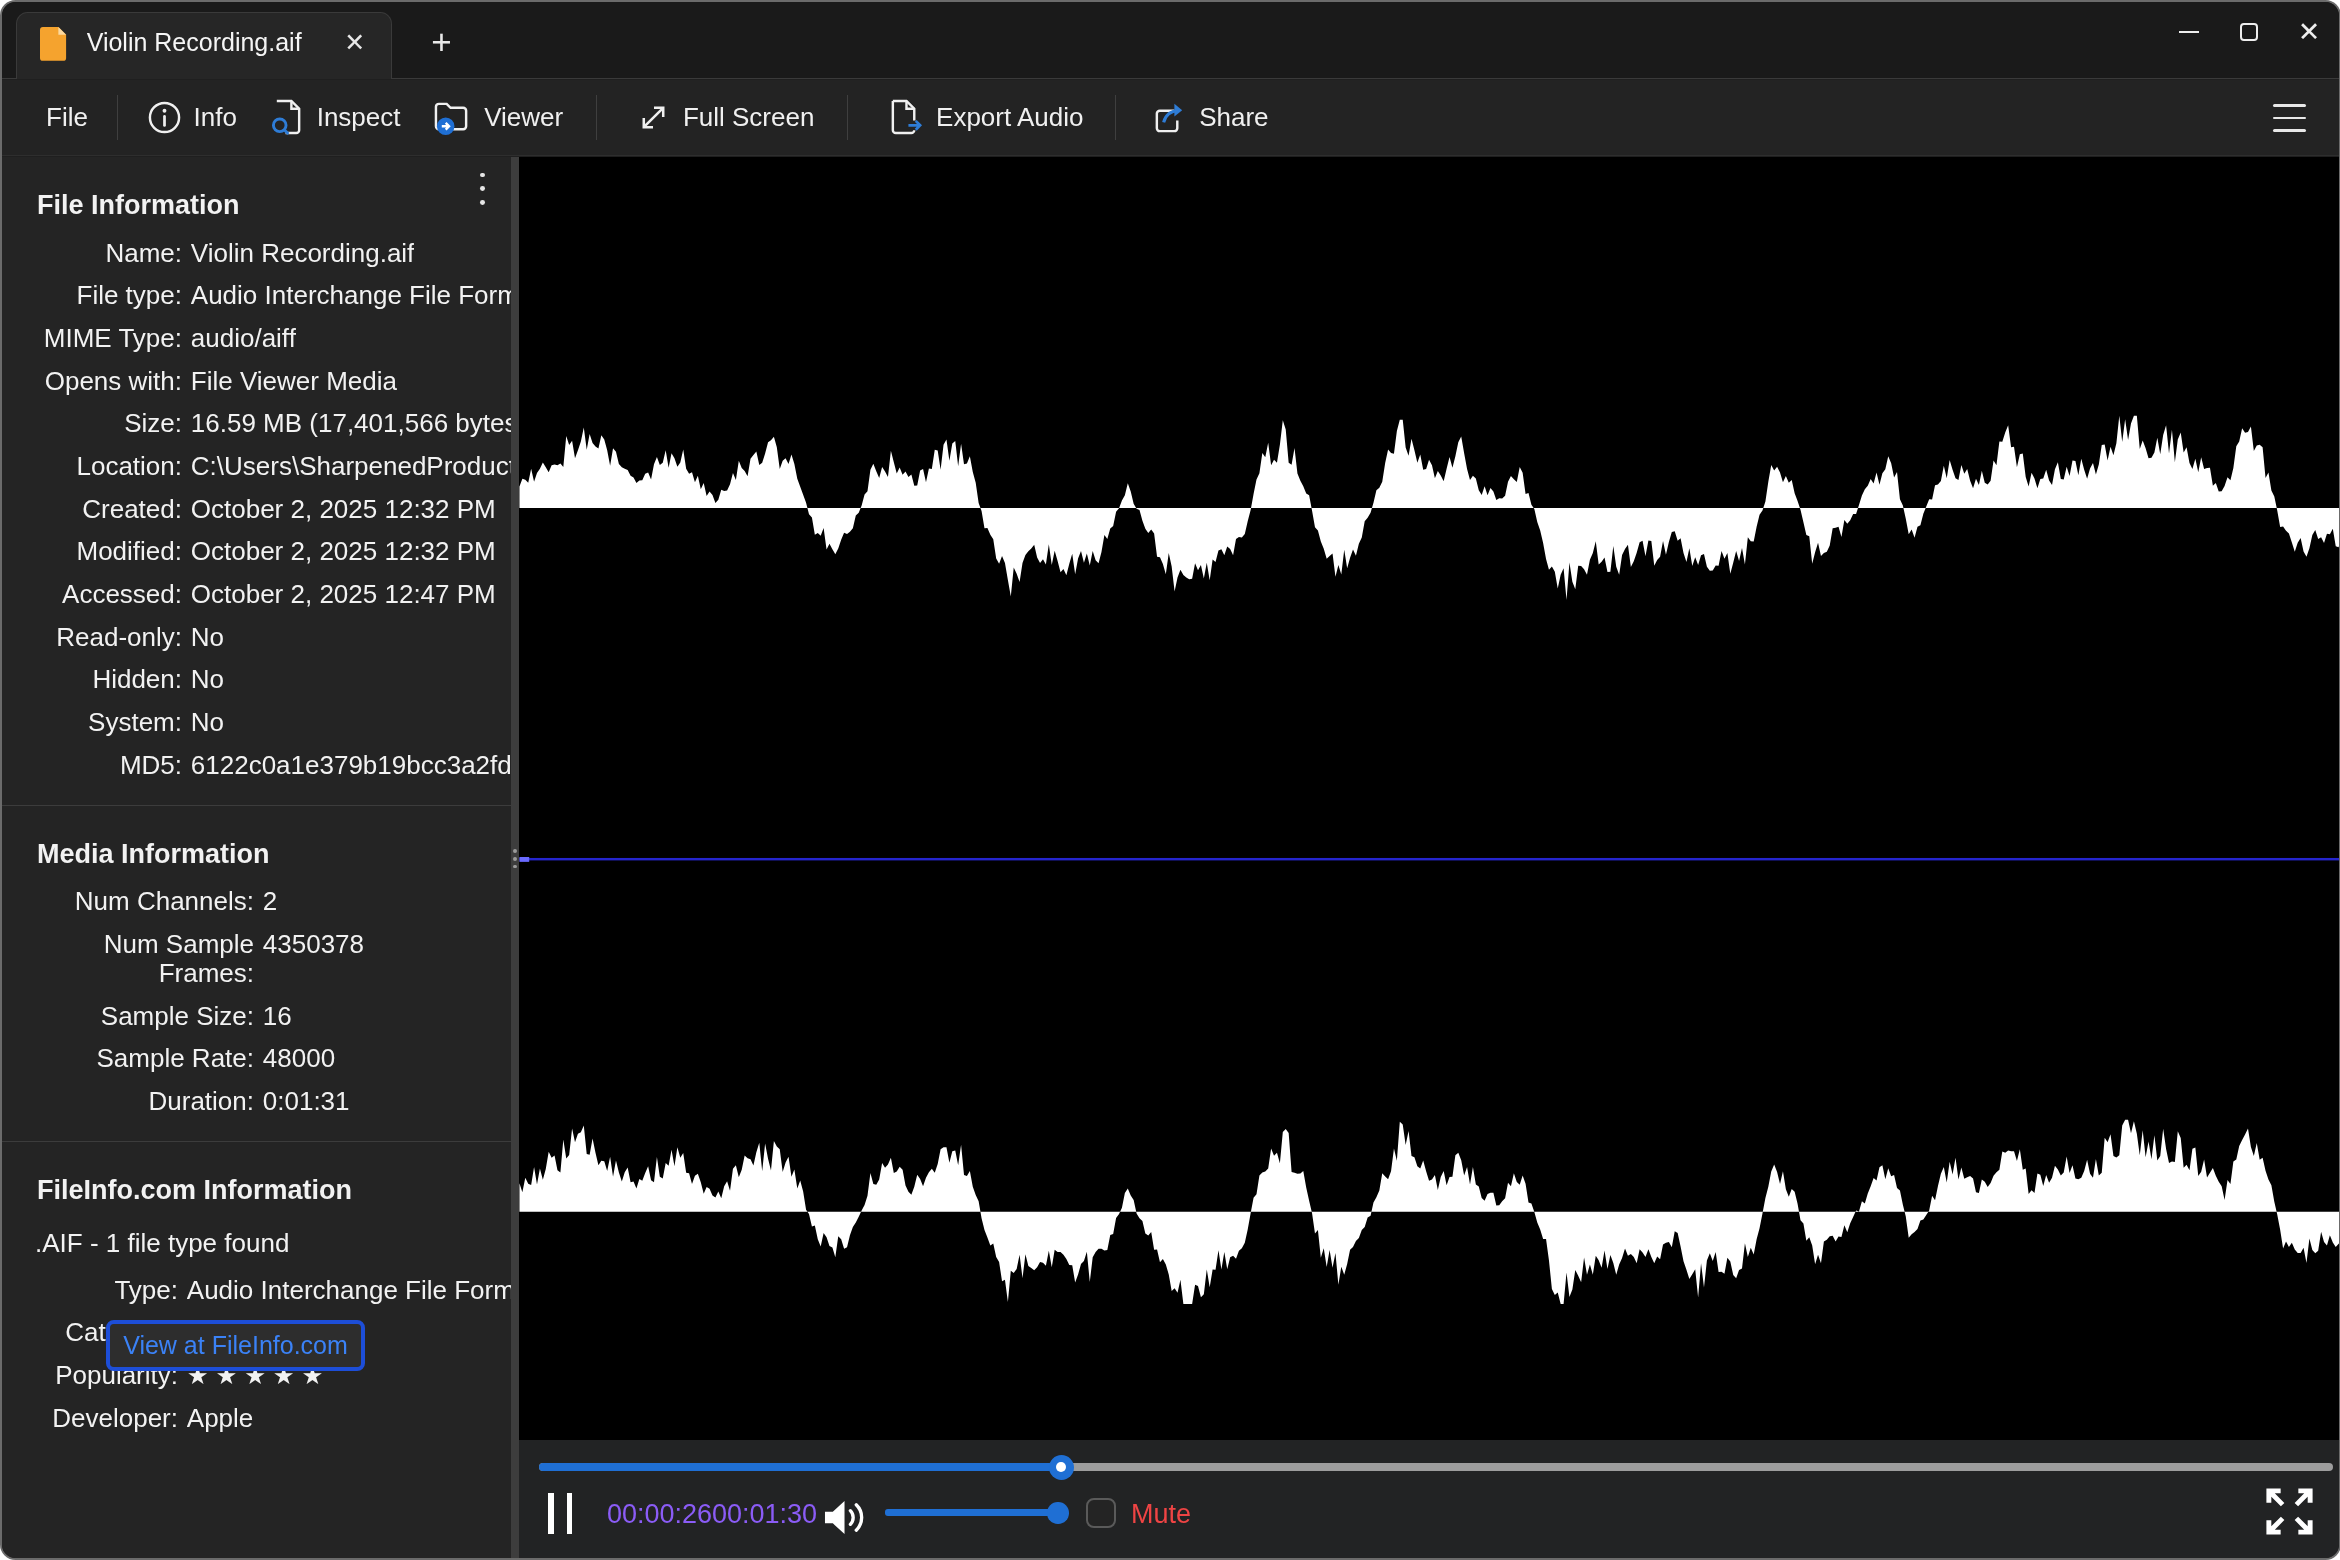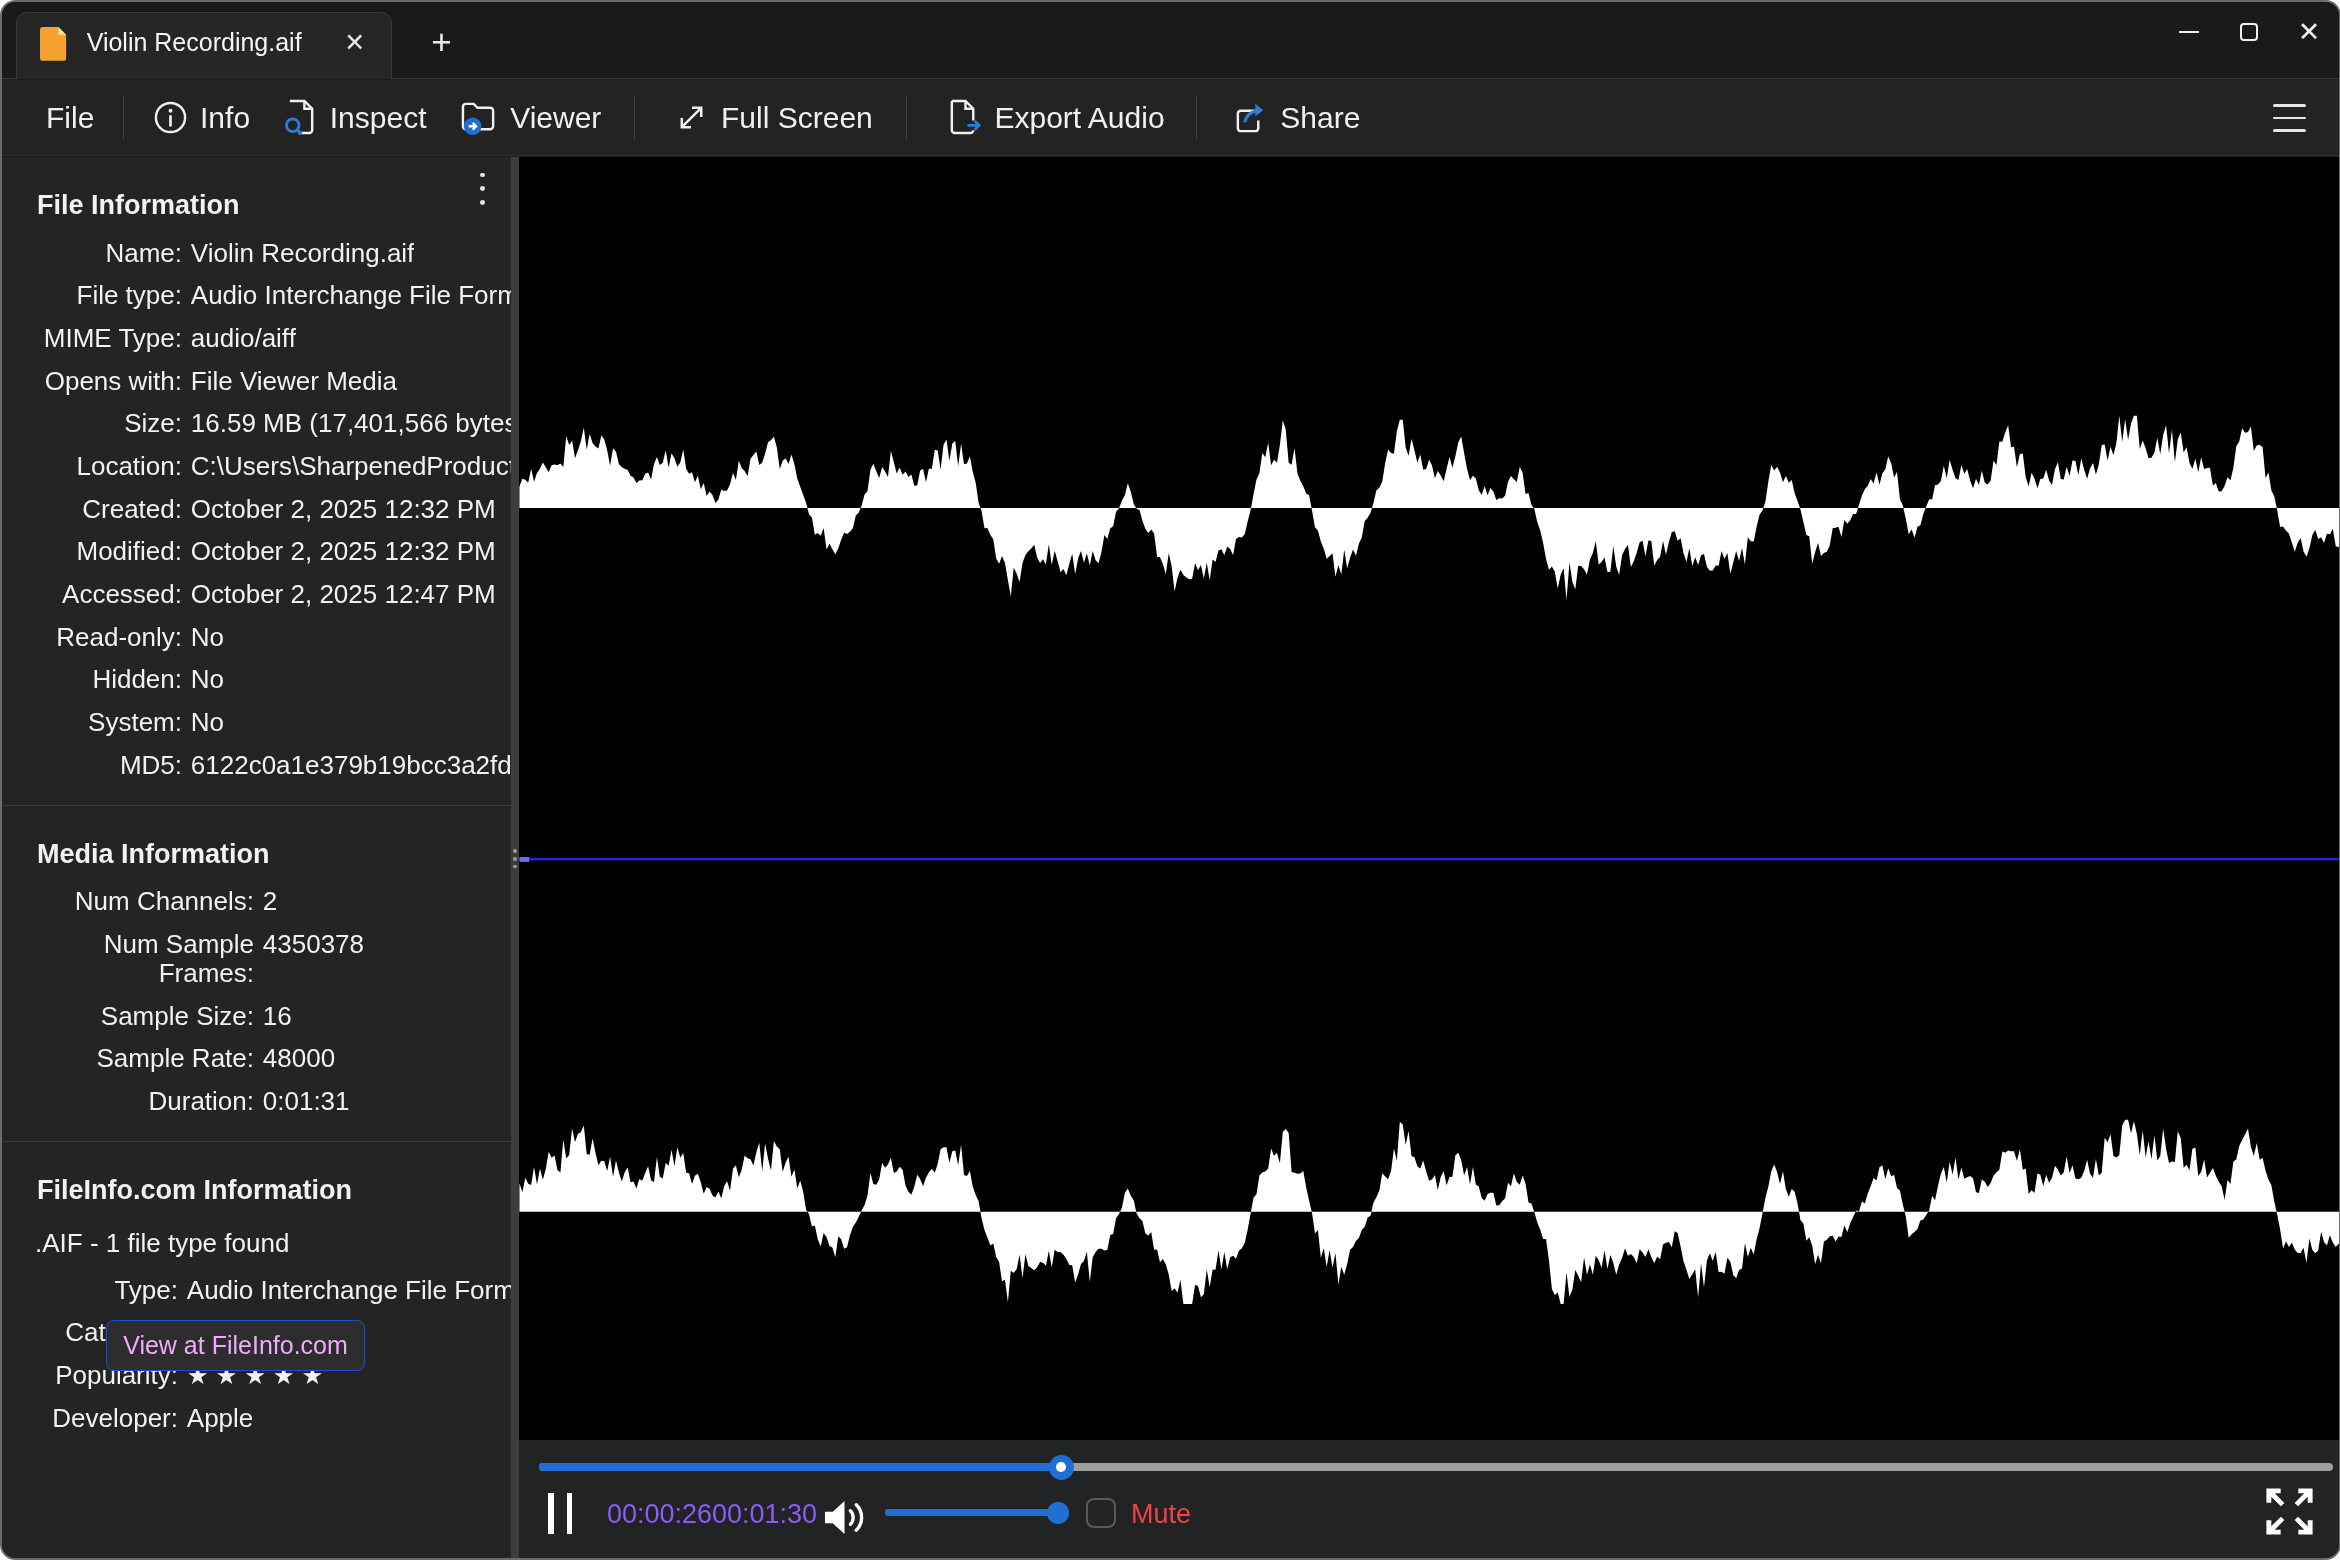--- a/index.html
+++ b/index.html
@@ -19,40 +19,40 @@
   .newtab{position:absolute;left:414px;top:17.6px;width:51px;height:45px;display:flex;align-items:center;justify-content:center;
           font-size:35px;font-weight:300;color:#e8e8e8;}
   .winbtns{position:absolute;right:0;top:0;height:60px;display:flex;}
   .winbtn{width:60px;height:60px;display:flex;align-items:center;justify-content:center;}
   .glyph-min{width:19.5px;height:2px;background:#eee;}
   .glyph-max{width:18.5px;height:18.5px;border:2px solid #eee;border-radius:3.9px;}
   .glyph-x{font-size:27px;color:#eee;font-weight:300;}
   
   .toolbar{position:absolute;left:0;top:78px;width:100%;height:76px;background:#232323;
            display:flex;align-items:center;border-bottom:1px solid #2e2e2e;}
-  .tb-item{display:flex;align-items:center;gap:11.7px;font-size:30px;color:#f0f0f0;white-space:nowrap;}
+  .tb-item{display:flex;align-items:center;gap:11.7px;font-size:26px;color:#f0f0f0;white-space:nowrap;}
   .tb-sep{width:1px;height:45px;background:#3f3f3f;}
   .hamburger{position:absolute;right:33px;top:21.5px;width:33px;height:33px;display:flex;flex-direction:column;justify-content:space-between;padding:2.9px 0;}
   .hamburger span{display:block;height:2.9px;background:#e8e8e8;border-radius:2px;}
   
   .sidebar{position:absolute;left:0;top:155px;width:509px;height:1405px;background:#242424;font-size:26px;}
   .kebab{position:absolute;right:13.7px;top:15.6px;width:29px;height:59px;display:flex;flex-direction:column;align-items:center;gap:8.8px;}
   .kebab i{width:4.9px;height:4.9px;border-radius:50%;background:#e6e6e6;}
   .sec-title{font-weight:bold;font-size:27px;padding:33px 0 3.9px 35px;}
   .info-row{display:flex;margin-top:13.7px;line-height:29px;}
   .info-row .lbl{text-align:right;color:#f2f2f2;flex:none;}
   .info-row .val{margin-left:8.8px;white-space:nowrap;overflow:hidden;}
   .w-fi .lbl{width:180px;}
   .w-mi .lbl{width:252px;}
   .w-if .lbl{width:176px;}
   .divider{height:1px;background:#3c3c3c;margin-top:25px;}
   .sub-line{padding:17.6px 0 0 33px;}
   .stars{letter-spacing:6.8px;font-size:24.4px;}
   .fileinfo-btn{position:absolute;left:104px;top:1163px;width:259px;height:51px;background:#2d2d2d;
-        border:1px solid #1d4ed8;border-radius:7.8px;color:#f0abfc;font-size:25px;
+        border:4px solid #1d4ed8;border-radius:7.8px;color:#3b82f6;font-size:25px;
         font-family:"Liberation Sans",sans-serif;display:flex;align-items:center;justify-content:center;}
   .splitter{position:absolute;left:509px;top:155px;width:7.8px;height:1405px;background:#3d3d3d;}
   .splitter .grip{position:absolute;left:2px;top:692px;display:flex;flex-direction:column;gap:3.9px;}
   .splitter .grip i{width:3.9px;height:3.9px;border-radius:50%;background:#9a9a9a;}
   
   .wavearea{position:absolute;left:517px;top:155px;width:1824px;height:1283px;background:#000;}
   .wavearea svg{position:absolute;left:0;top:0;}
   
   .bottombar{position:absolute;left:517px;top:1438px;width:1824px;height:122px;background:#222324;}
   .seek{position:absolute;left:19.5px;top:14.6px;width:1794px;height:25px;}

